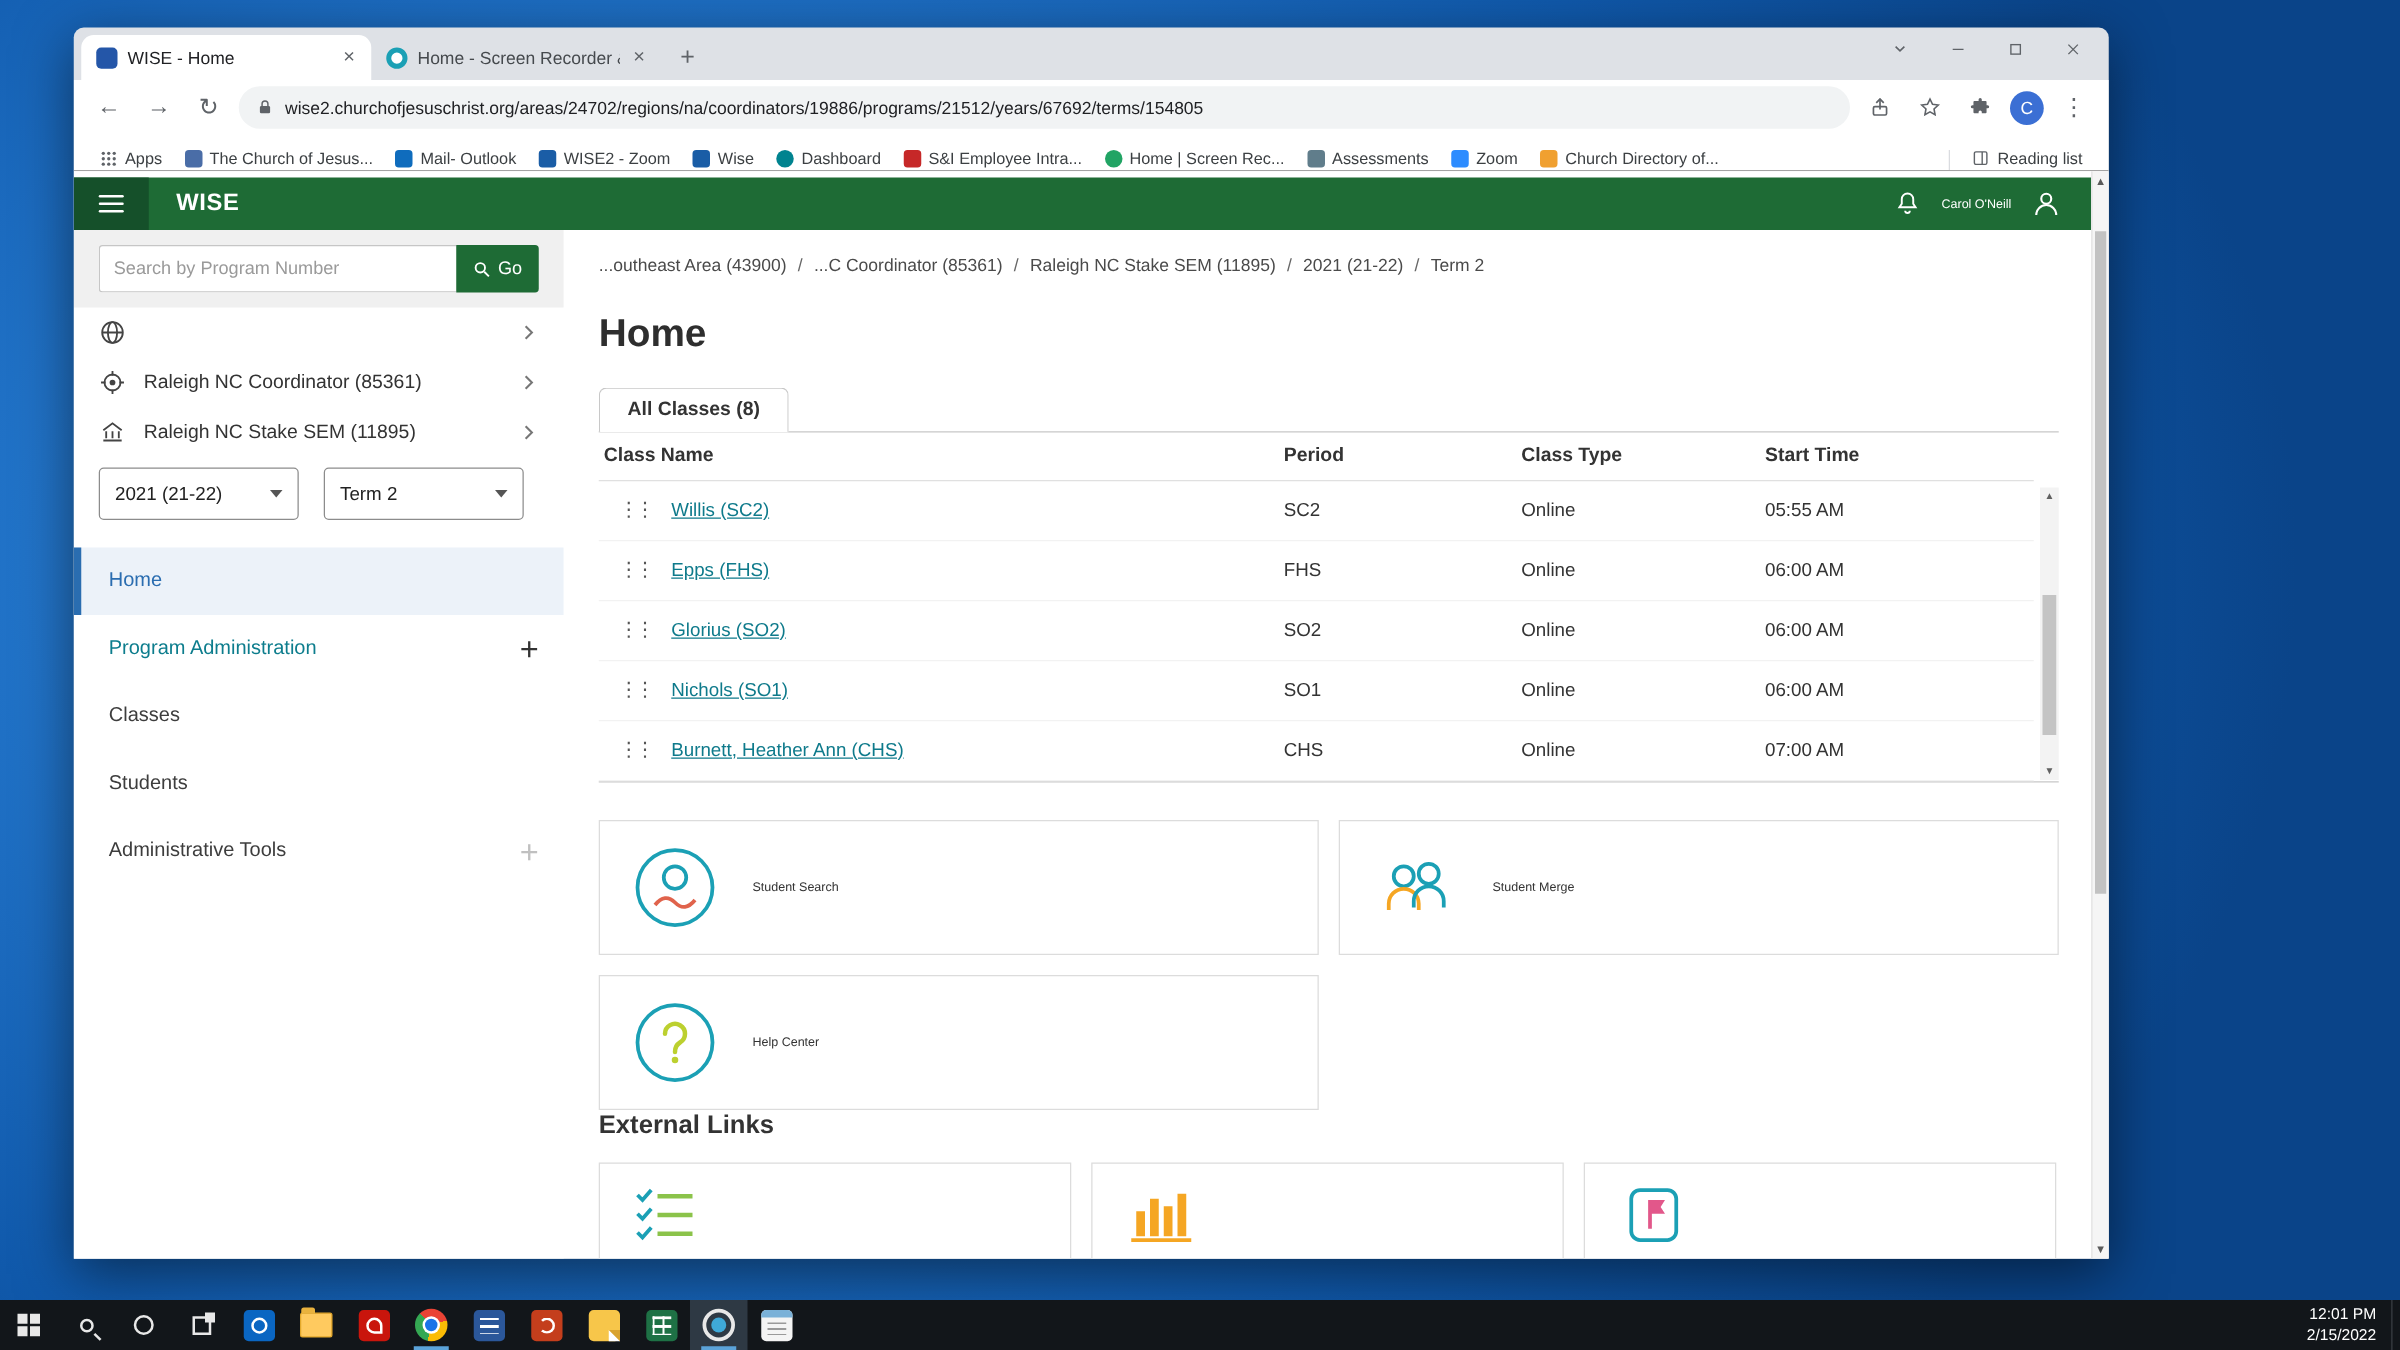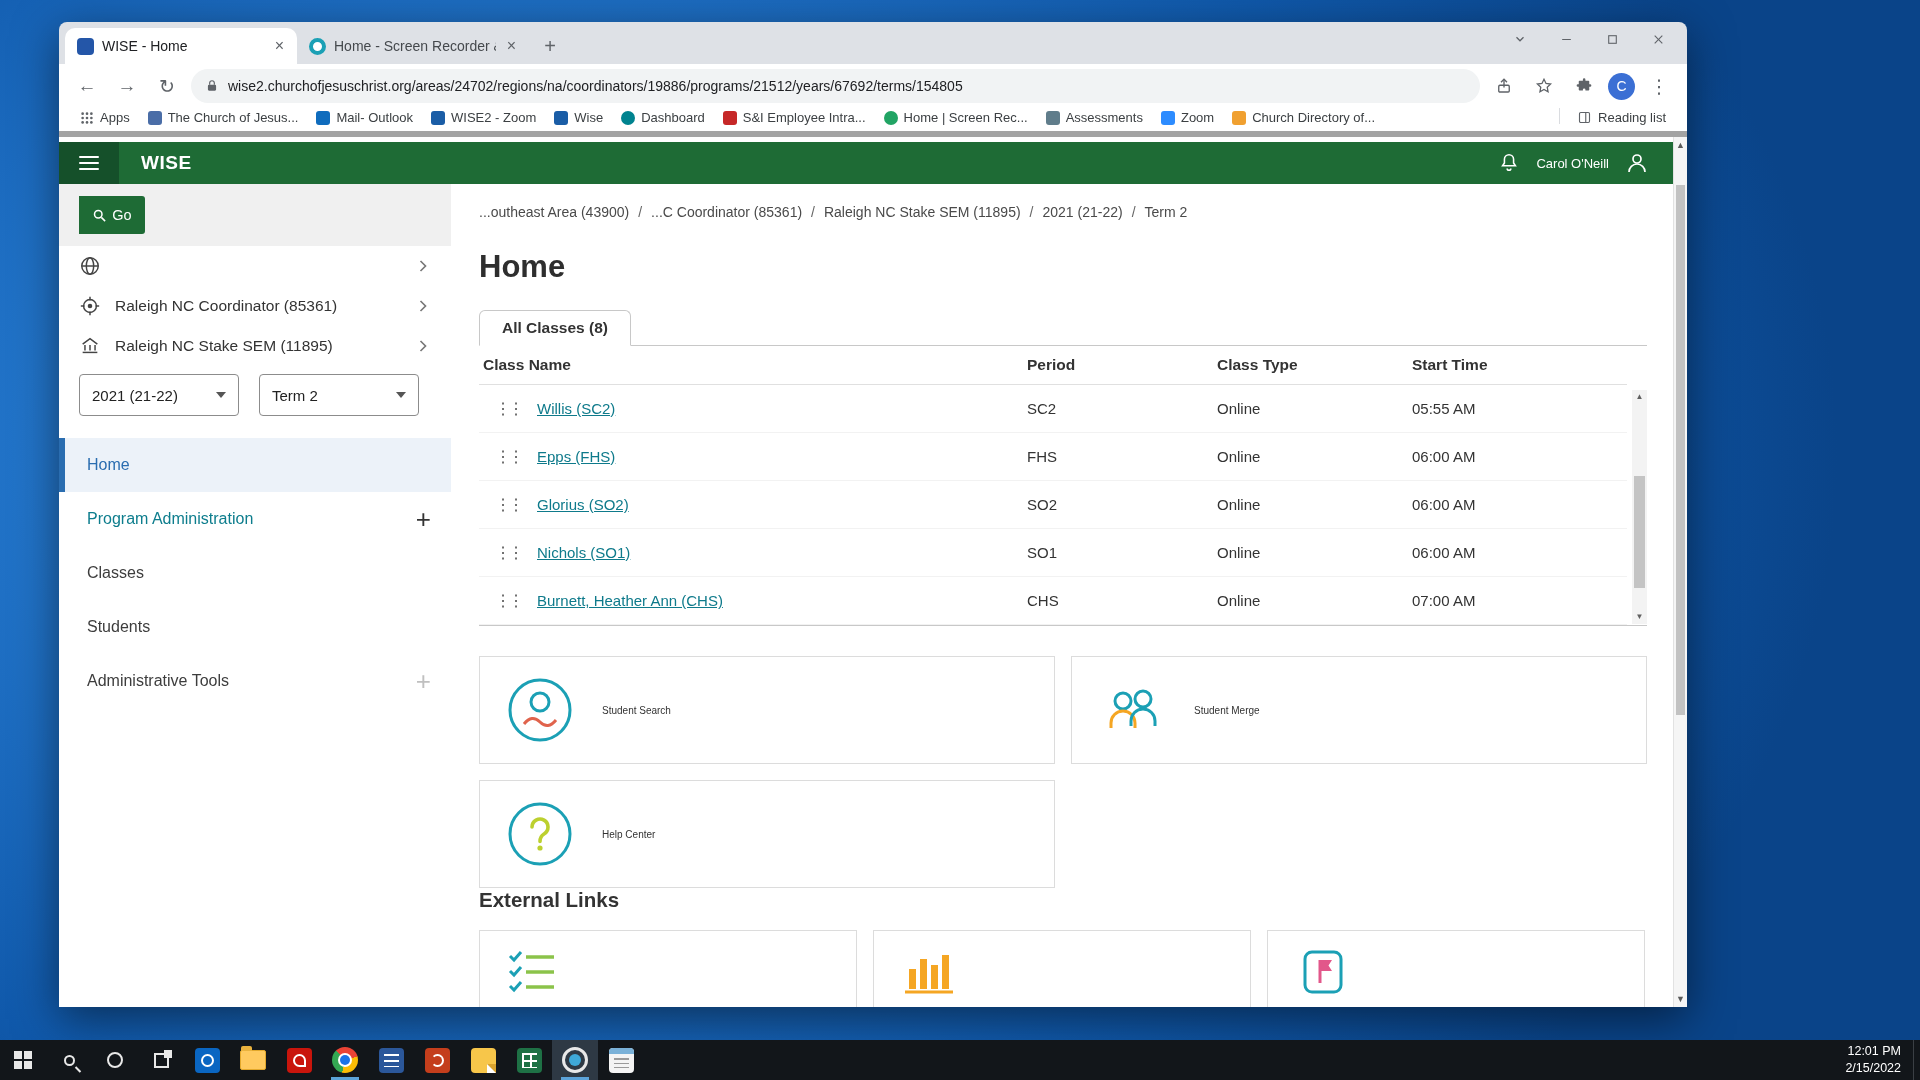--- a/index.html
+++ b/index.html
@@ -15,37 +15,37 @@
   .tab .t-title{flex:1;white-space:nowrap;overflow:hidden;}
   .tab .t-close{color:#5f6368;font-size:16px;padding:0 3px;flex:none;}
   .newtab{width:30px;height:30px;display:flex;align-items:center;justify-content:center;color:#5f6368;font-size:20px;margin:0 0 3px 6px;}
   .wctrls{margin-left:auto;display:flex;align-self:flex-start;}
   .wbtn{width:46px;height:34px;display:flex;align-items:center;justify-content:center;color:#5f6368;}
   .toolbar{height:44px;background:#fff;display:flex;align-items:center;padding:0 12px;gap:8px;}
   .navbtn{width:32px;height:32px;display:flex;align-items:center;justify-content:center;color:#5f6368;font-size:19px;border-radius:50%;}
   .omnibox{flex:1;height:34px;background:#f1f3f4;border-radius:17px;display:flex;align-items:center;gap:9px;padding:0 14px;overflow:hidden;}
   .omnibox .url{font-size:14px;color:#202124;white-space:nowrap;overflow:hidden;}
   .avatar{width:27px;height:27px;border-radius:50%;background:#3b6fd4;color:#fff;font-size:14px;display:flex;align-items:center;justify-content:center;}
-  .bookmarks{height:29px;background:#fff;border-bottom:6px solid #a3a3a3;display:flex;align-items:flex-start;padding:0 14px;gap:4px;font-size:13px;color:#3c4043;}
+  .bookmarks{height:29px;background:#fff;border-bottom:1px solid #a3a3a3;display:flex;align-items:flex-end;padding:0 14px;gap:4px;font-size:13px;color:#3c4043;}
   .bm{display:flex;align-items:center;gap:6px;padding:2px 7px;border-radius:12px;white-space:nowrap;}
   .bm .bico{width:14px;height:14px;border-radius:3px;flex:none;}
   .bm .bico.round{border-radius:50%;}
   .bm-spacer{flex:1;}
   .bm-div{width:1px;height:16px;background:#dadce0;margin:0 6px;}
   
   .page{flex:1;display:flex;background:#fff;overflow:hidden;}
   .page-main{flex:1;display:flex;flex-direction:column;overflow:hidden;}
   .pgap{height:5px;background:#fff;}
   .appheader{height:42px;background:#1e6b35;display:flex;align-items:center;color:#fff;flex:none;}
   .hamblock{width:60px;height:42px;background:#15502a;display:flex;align-items:center;justify-content:center;flex:none;}
   .hamburger{width:20px;height:14px;display:flex;flex-direction:column;justify-content:space-between;}
   .hamburger span{height:2px;background:#fff;border-radius:1px;}
   .brand{font-size:19px;font-weight:bold;letter-spacing:.5px;margin-left:22px;}
   .hdr-right{margin-left:auto;display:flex;align-items:center;gap:16px;margin-right:24px;}
-  .hdr-user{font-size:13px;}
+  .hdr-user{font-size:10px;}
   .appbody{flex:1;display:flex;overflow:hidden;}
   
   .sidebar{width:392px;flex:none;display:flex;flex-direction:column;background:#fff;overflow:hidden;}
   .search-section{background:#f0f0f0;padding:12px 20px;display:flex;}
   .search-input{flex:1;height:38px;border:1px solid #c6c6c6;border-right:none;border-radius:3px 0 0 3px;padding:0 11px;font-size:14.5px;color:#333;background:#fff;outline:none;font-family:"Liberation Sans",sans-serif;}
   .search-input::placeholder{color:#9a9a9a;}
   .go-btn{width:66px;height:38px;background:#1e6b35;color:#fff;border:none;border-radius:0 3px 3px 0;display:flex;align-items:center;justify-content:center;gap:5px;font-size:14.5px;cursor:pointer;font-family:"Liberation Sans",sans-serif;}
   .org-item{display:flex;align-items:center;gap:14px;padding:9px 18px 9px 20px;font-size:15.5px;color:#333;}
   .org-item .olabel{flex:1;max-width:252px;line-height:1.25;}
   .org-item .chev{margin-left:auto;flex:none;}
@@ -287,20 +287,21 @@
                 <circle cx="12" cy="8" r="4" fill="none" stroke="#fff" stroke-width="1.7"></circle>
                 <path d="M4 21a8 8 0 0 1 16 0" fill="none" stroke="#fff" stroke-width="1.7"></path>
               </svg>
           </div>
         </div>
 
         <div class="appbody">
 
           <div class="sidebar">
             <div class="search-section">
+              <input class="search-input" type="text" placeholder="Search by Program Number" style="">
               <button class="go-btn">
                 <svg width="15" height="15" viewBox="0 0 24 24" fill="none" stroke="#fff" stroke-width="2.4">
                     <circle cx="10" cy="10" r="6"></circle>
                     <line x1="15" y1="15" x2="21" y2="21"></line>
                   </svg>
                 <span>Go</span>
               </button>
             </div>
 
             <div class="org-item">

